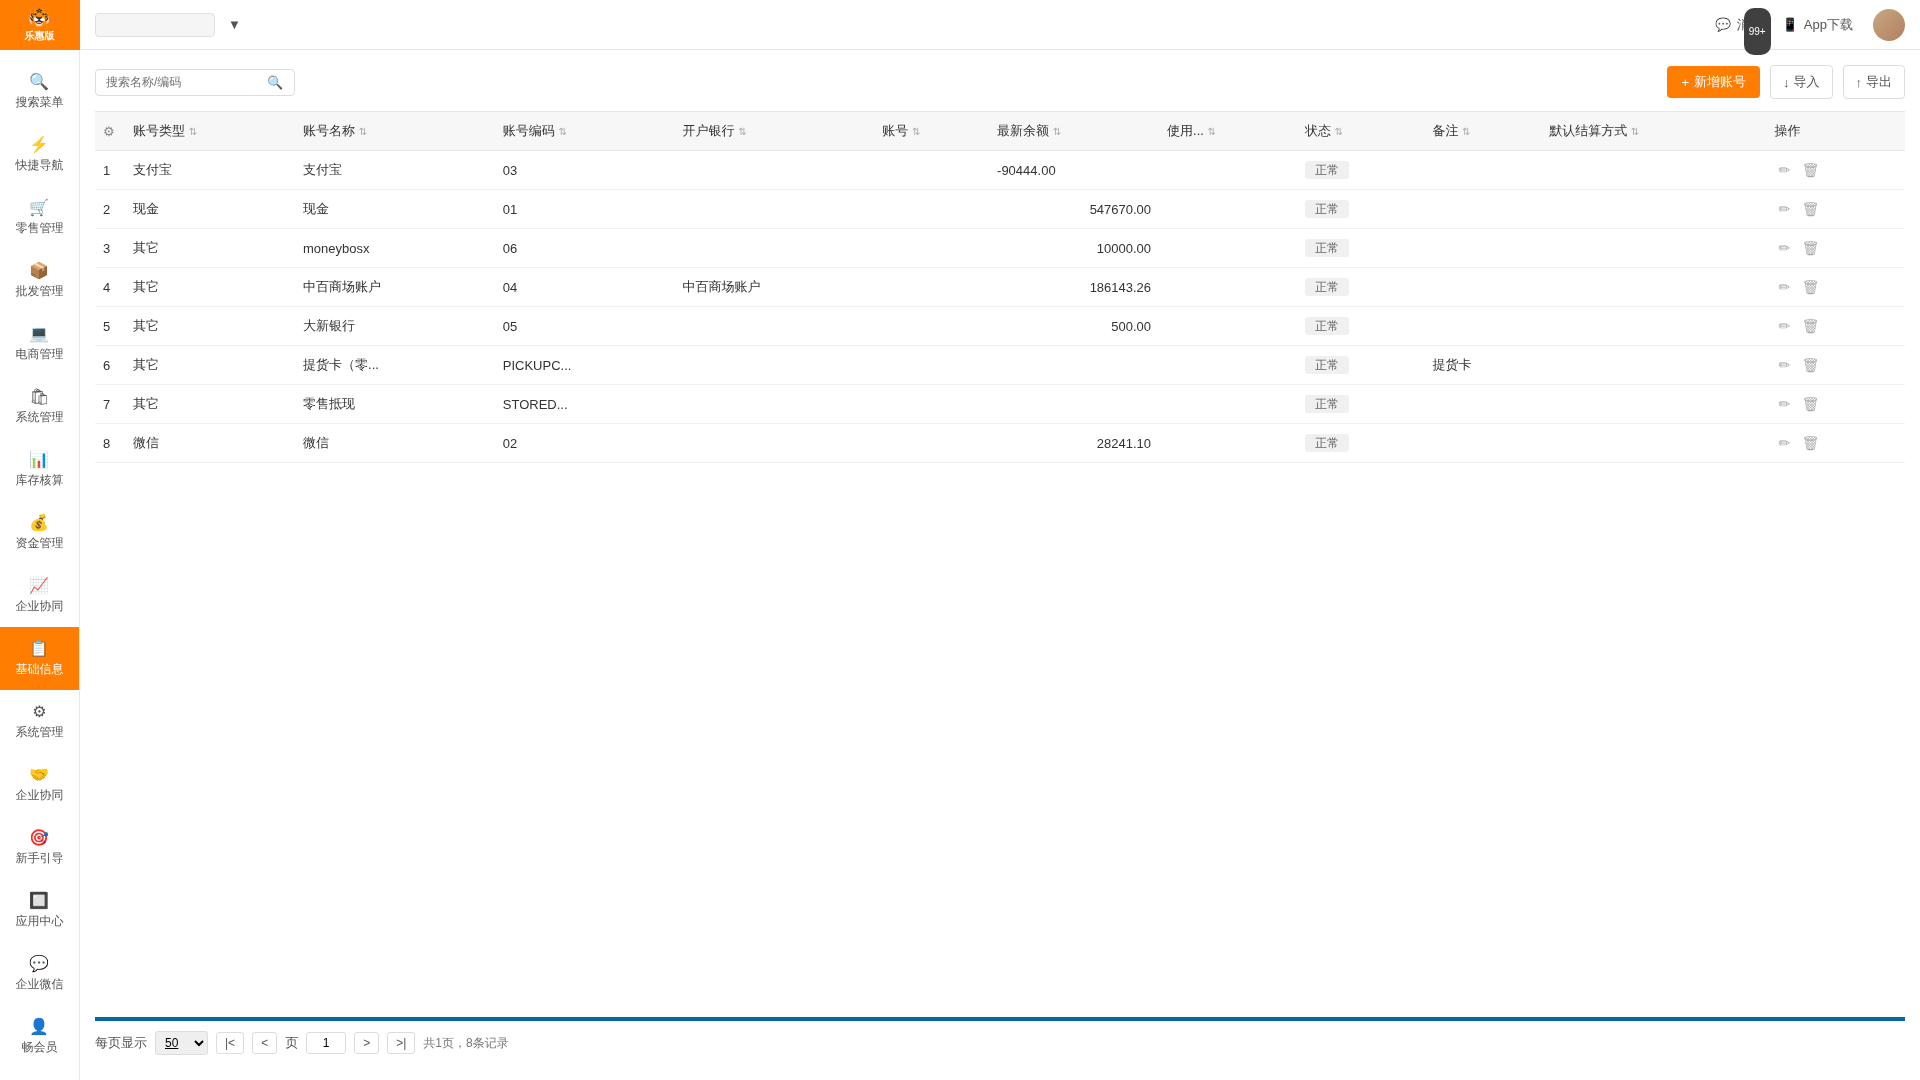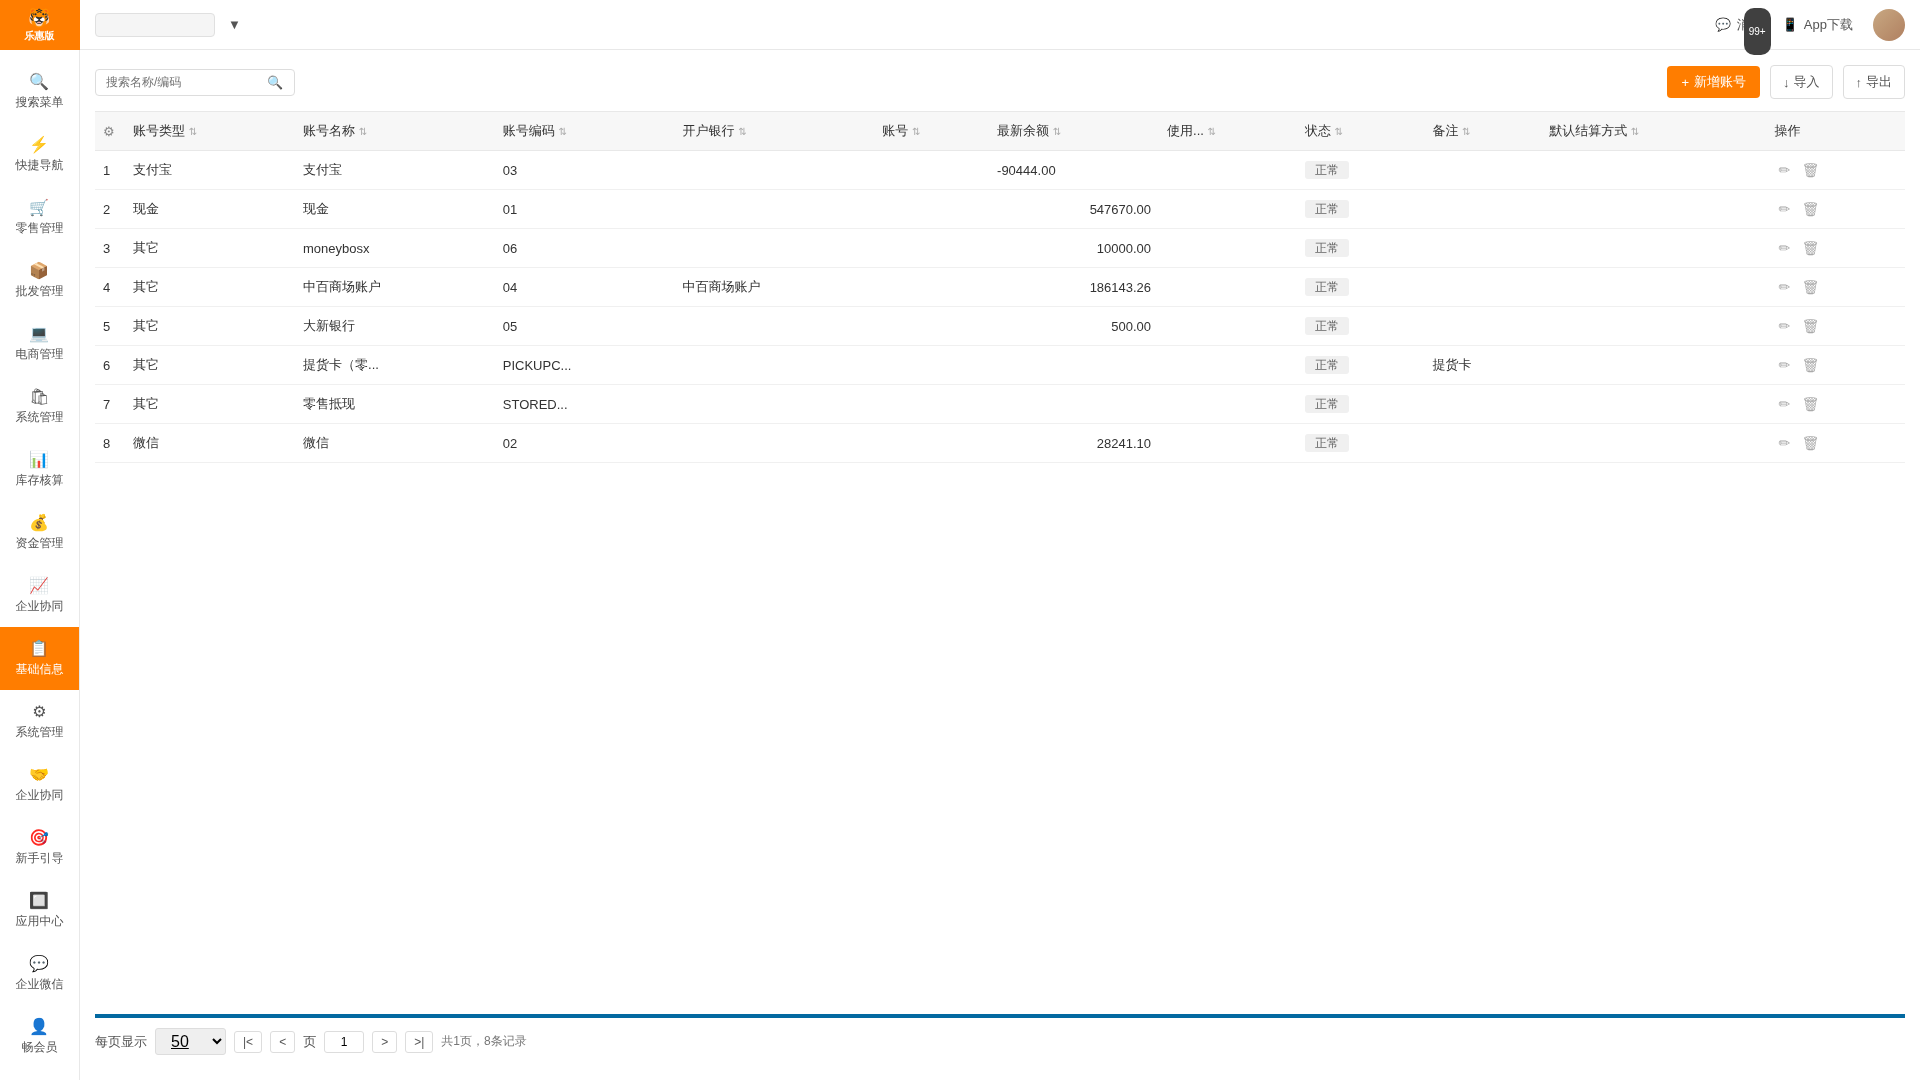--- a/index.html
+++ b/index.html
@@ -344,21 +344,21 @@
         <button class="action-btn" title="编辑">✏</button>
         <button class="action-btn" title="删除">🗑</button>
       </td>
     </tr>
           </tbody>
       </table>
     </div>
 
     <div class="pagination">
       <span>每页显示</span>
-      <select style="border:1px solid #ddd;border-radius:3px;padding:3px 11px;font-size:16px;text-decoration:underline;">
+      <select style="border:1px solid #ddd;border-radius:3px;padding:3px 5px;font-size:12px;text-decoration:underline;">
         <option>50</option>
         <option>20</option>
         <option>100</option>
       </select>
       <button class="page-btn">|&lt;</button>
       <button class="page-btn">&lt;</button>
       <span>页</span>
       <input class="page-input" type="text" value="1" style="">
       <button class="page-btn">&gt;</button>
       <button class="page-btn">&gt;|</button>

